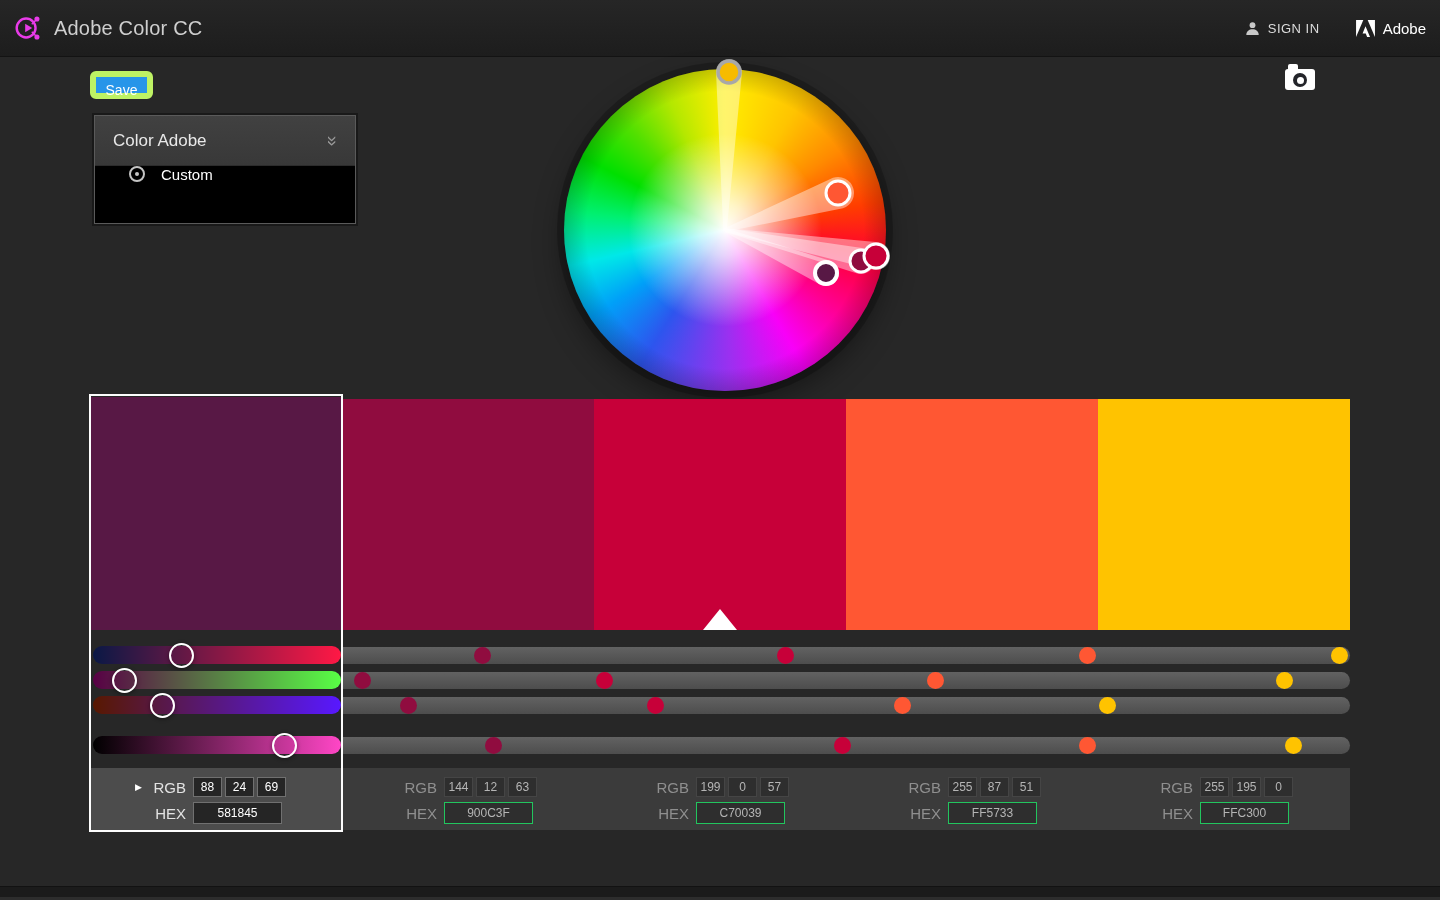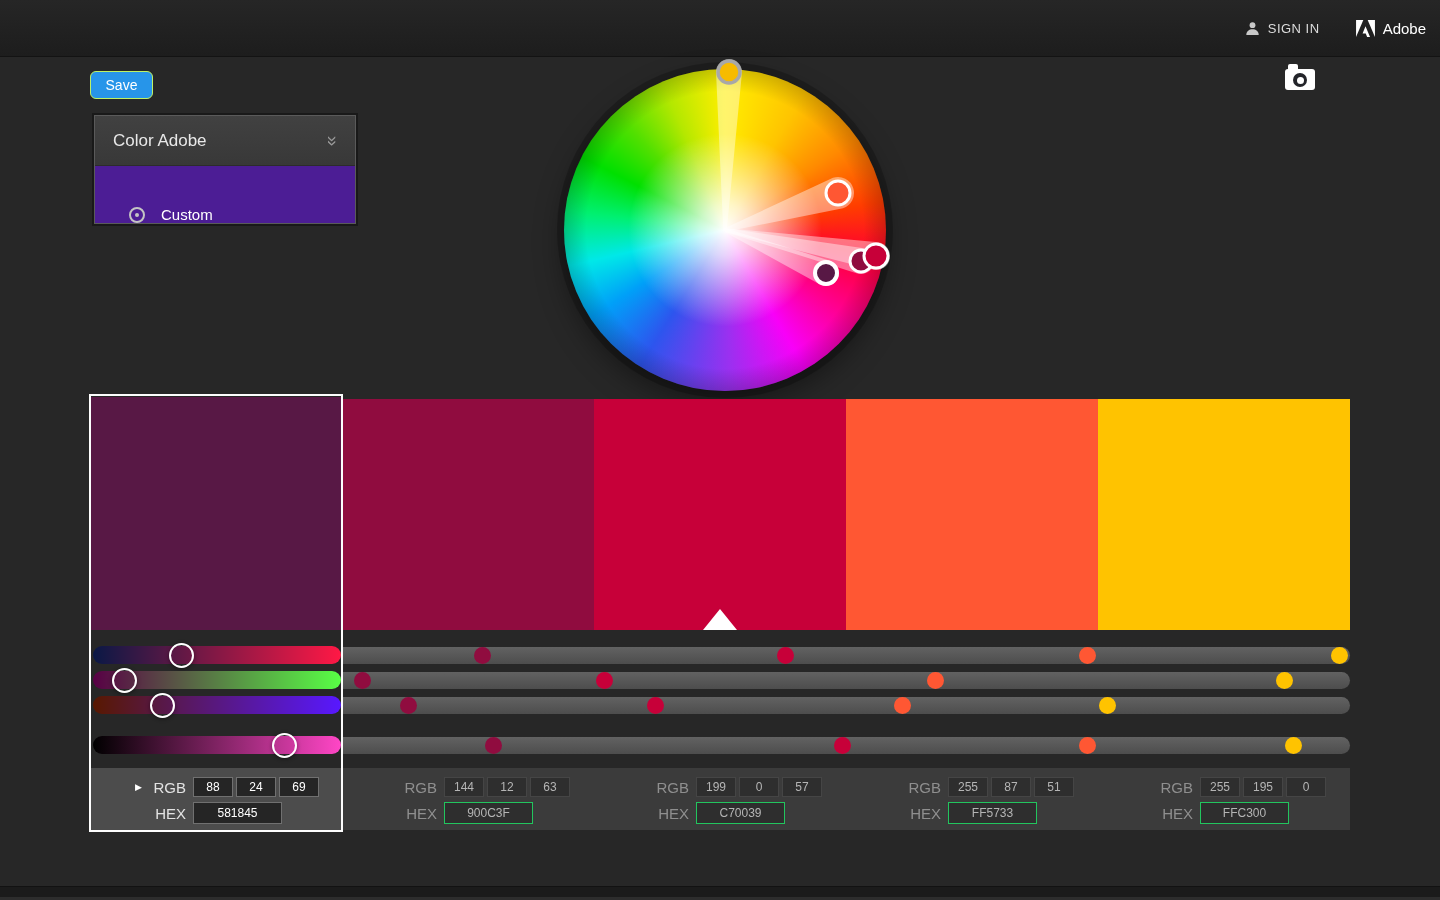--- a/index.html
+++ b/index.html
@@ -16,29 +16,29 @@
   .mainnav .navitem { margin-right:46px; font-size:15px; color:#8d8d8d; cursor:pointer; }
   .mainnav .navitem.active { color:#ffffff; }
   .topright { margin-left:auto; display:flex; align-items:center; margin-right:14px; }
   .signin { display:flex; align-items:center; cursor:pointer; }
   .signin-label { margin-left:8px; font-size:13px; color:#dcdcdc; letter-spacing:.5px; }
   .adobe { display:flex; align-items:center; margin-left:36px; }
   .adobe-label { margin-left:8px; font-size:15px; color:#ffffff; }
 
   
   .save-btn { position:absolute; left:90px; top:71px; width:63px; height:28px;
-              background:#2795e9; border:1px solid #bef264; border-radius:6px;
+              background:#2795e9; border:6px solid #bef264; border-radius:6px;
               color:#fff; font-size:14px; text-align:center; line-height:26px; cursor:pointer; }
   .rule-panel { position:absolute; left:94px; top:115px; width:262px;
                 border:1px solid #5a5a5a; box-shadow:0 0 0 2px #191919; }
   .rule-header { height:50px; background:linear-gradient(180deg,#414141,#383838);
                  border-bottom:1px solid #2c2c2c; display:flex; align-items:center; cursor:pointer; }
   .rule-title { margin-left:18px; font-size:17px; color:#e8e8e8; flex:1; }
   .rule-chevron { margin-right:16px; color:#9a9a9a; font-size:19px; transform:rotate(90deg); }
-  .rule-body { height:57px; background:#4c1d95; display:flex; align-items:flex-end; }
+  .rule-body { height:57px; background:#000000; display:flex; align-items:flex-start; }
   .radio-icon { width:16px; height:16px; border:2px solid #c4c4c4; border-radius:50%;
                 margin-left:34px; position:relative; }
   .radio-icon::after { content:""; position:absolute; left:4px; top:4px; width:4px; height:4px;
                        background:#c4c4c4; border-radius:50%; }
   .rule-option-label { margin-left:16px; font-size:15px; color:#ffffff; }
 
   
   .wheel-wrap { position:absolute; left:555px; top:60px; width:340px; height:340px; }
   .wheel-bg { position:absolute; left:9px; top:9px; right:9px; bottom:9px; border-radius:50%;
     background:
@@ -71,39 +71,50 @@
             background:transparent; box-shadow:0 1px 4px rgba(0,0,0,.45); cursor:pointer; }
 
   
   .info-band { position:absolute; left:90px; top:768px; width:1260px; height:62px; background:#3b3b3b; }
   .info-cell { position:absolute; top:768px; width:252px; height:62px; padding-top:8px; }
   .info-cell.sel { background:#4c4c4c; }
   .cell-row { display:flex; align-items:center; margin-left:58px; height:22px; }
   .cell-row.hexrow { margin-top:4px; }
   .cell-label { width:37px; text-align:right; margin-right:7px; font-size:15px; color:#8f8f8f; }
   .sel .cell-label { color:#e3e3e3; }
-  .numbox { width:40px; height:20px; line-height:18px; text-align:center; font-size:12px;
+  .numbox { width:29px; height:20px; line-height:18px; text-align:center; font-size:12px;
             color:#b5b5b5; background:#2e2e2e; border:1px solid #454545; margin-right:3px; cursor:text; }
   .hexbox { width:89px; height:22px; line-height:20px; text-align:center; font-size:12px;
             color:#b5b5b5; background:#2e2e2e; border:1px solid #22c55e; cursor:text; }
   .sel .numbox, .sel .hexbox { background:#252525; border-color:#707070; color:#ffffff; }
   .disclosure { position:absolute; left:44px; top:14px; font-size:9px; color:#ffffff; cursor:pointer; }
 
   .selection-box { position:absolute; left:89px; top:394px; width:254px; height:438px;
                    border:2px solid #fdfdfd; pointer-events:none; z-index:30; }
 
   
   .footer { position:absolute; left:0; top:886px; width:1440px; height:14px;
             background:#1b1b1b; border-top:1px solid #121212; }
   .footer::after { content:""; position:absolute; left:0; bottom:0; width:100%; height:3px; background:#2d2d2d; }
 </style>
 </head>
 <body>
 
 <header class="topbar">
+  <div class="brand">
+    <svg width="32" height="32" viewBox="0 0 34 34">
+      <circle cx="15" cy="17" r="10" fill="none" stroke="#e83be8" stroke-width="2.6"></circle>
+      <path d="M14 12.5 L21.5 17 L14 21.5 Z" fill="#e83be8"></path>
+      <line x1="21" y1="13" x2="25.5" y2="8.5" stroke="#e83be8" stroke-width="1.6"></line>
+      <line x1="21" y1="21" x2="25.5" y2="25.5" stroke="#e83be8" stroke-width="1.6"></line>
+      <circle cx="26.5" cy="7.5" r="2.7" fill="#e83be8"></circle>
+      <circle cx="26.5" cy="26.5" r="2.7" fill="#e83be8"></circle>
+    </svg>
+    <span class="brand-text">Adobe Color CC</span>
+  </div>
   <div class="topright">
     <div class="signin">
       <svg width="15" height="15" viewBox="0 0 16 16" fill="#c9c9c9">
         <circle cx="8" cy="4.4" r="3.1"></circle>
         <path d="M1.4 15c0-4.1 3.1-6.1 6.6-6.1s6.6 2 6.6 6.1z"></path>
       </svg>
       <span class="signin-label">SIGN IN</span>
     </div>
     <div class="adobe">
       <svg width="19" height="17" viewBox="0 0 20 18" fill="#ffffff">

